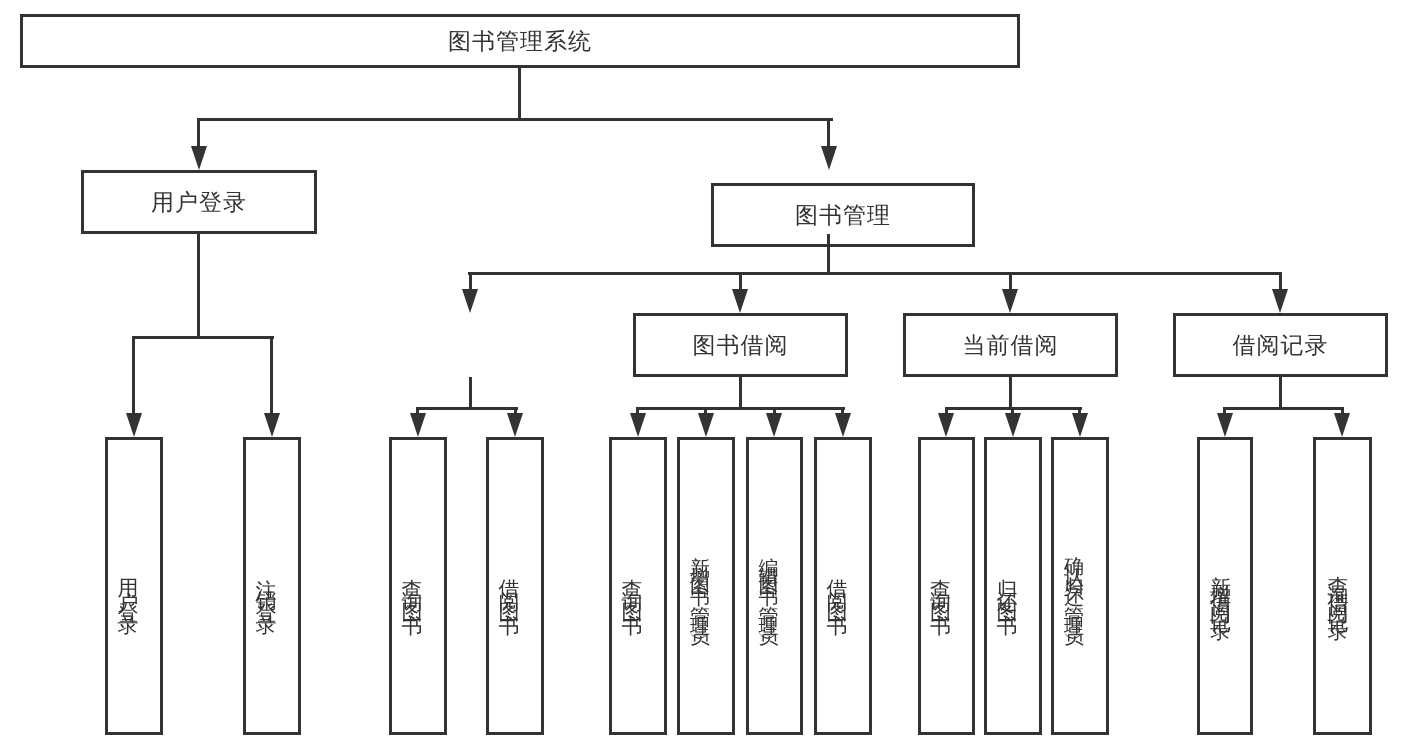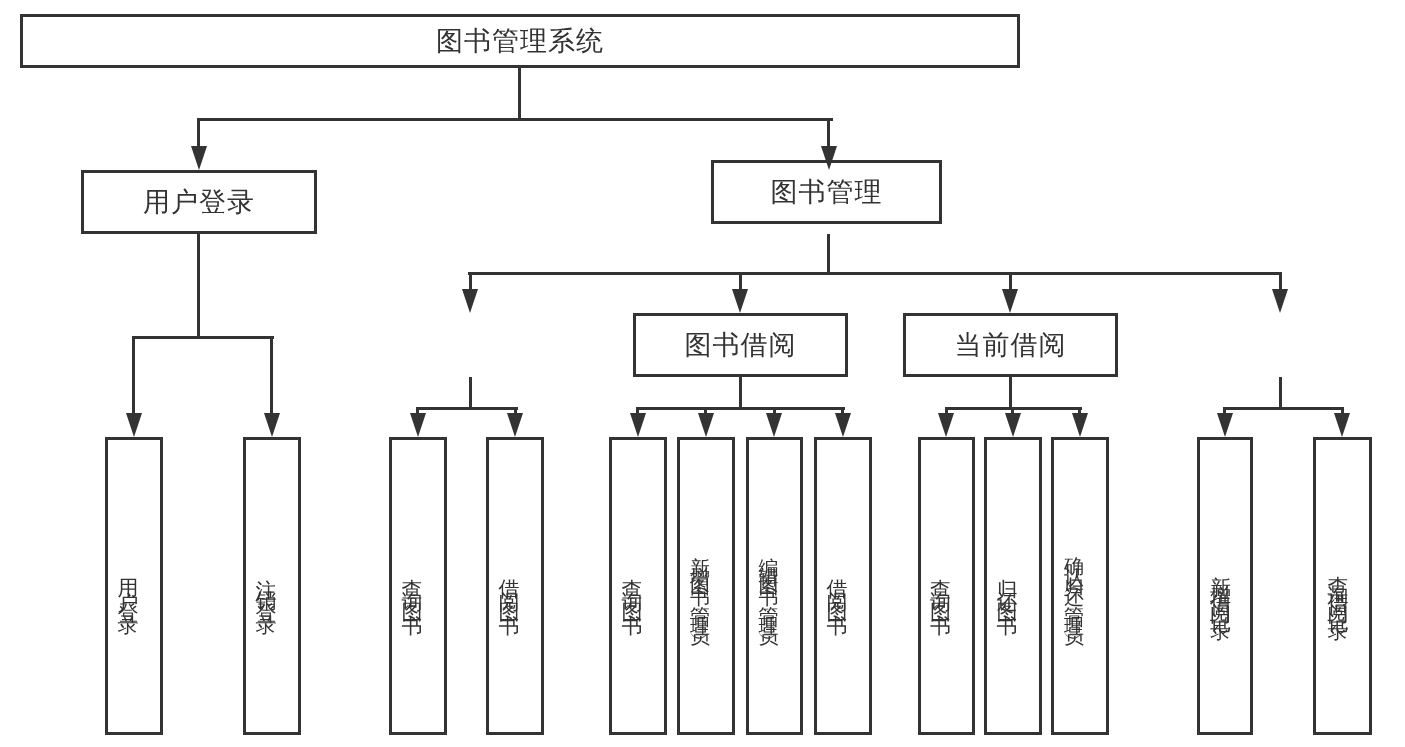--- a/index.html
+++ b/index.html
@@ -13,21 +13,21 @@
   .box{
     position:absolute;
     border:3px solid #333333;
     background:#ffffff;
     color:#333333;
     display:flex;
     align-items:center;
     justify-content:center;
     box-sizing:border-box;
   }
-  .h{font-size:27px;letter-spacing:1px;}
+  .h{font-size:23px;letter-spacing:1px;}
   .v{
     writing-mode:vertical-rl;
     text-orientation:mixed;
   }
   .c4{font-size:21px;letter-spacing:12px;padding-block-start:12px;}
   .c6{font-size:21px;letter-spacing:9px;padding-block-start:9px;}
   .c9{font-size:20px;letter-spacing:10px;padding-block-start:10px;}
   .ln{position:absolute;background:#333333;}
   .tri{
     position:absolute;width:0;height:0;
@@ -46,24 +46,25 @@
   }
 </style>
 </head>
 <body>
 
 <div id="stage">
 
   <div class="box h" style="left:20px;top:14px;width:1000px;height:54px">图书管理系统</div>
 
   <div class="box h" style="left:81px;top:170px;width:236px;height:64px">用户登录</div>
-  <div class="box h" style="left:711px;top:160px;width:231px;height:64px">图书管理</div>
+  <div class="box h" style="left:711px;top:183px;width:264px;height:64px">图书管理</div>
 
   <div class="box h" style="left:903px;top:313px;width:215px;height:64px">当前借阅</div>
   <div class="box h" style="left:633px;top:313px;width:215px;height:64px">图书借阅</div>
+  <div class="box h" style="left:1173px;top:313px;width:215px;height:64px">借阅记录</div>
 
   <div class="box v c4" style="left:105px;top:437px;width:58px;height:298px">用户登录</div>
   <div class="box v c4" style="left:243px;top:437px;width:58px;height:298px">注销登录</div>
 
   <div class="box v c4" style="left:389px;top:437px;width:58px;height:298px">查询图书</div>
   <div class="box v c4" style="left:486px;top:437px;width:58px;height:298px">借阅图书</div>
 
   <div class="box v c4" style="left:609px;top:437px;width:58px;height:298px">查询图书</div>
   <div class="box v c9" style="left:677px;top:437px;width:58px;height:298px">新增图书（管理员）</div>
   <div class="box v c9" style="left:746px;top:437px;width:57px;height:298px">编辑图书（管理员）</div>

